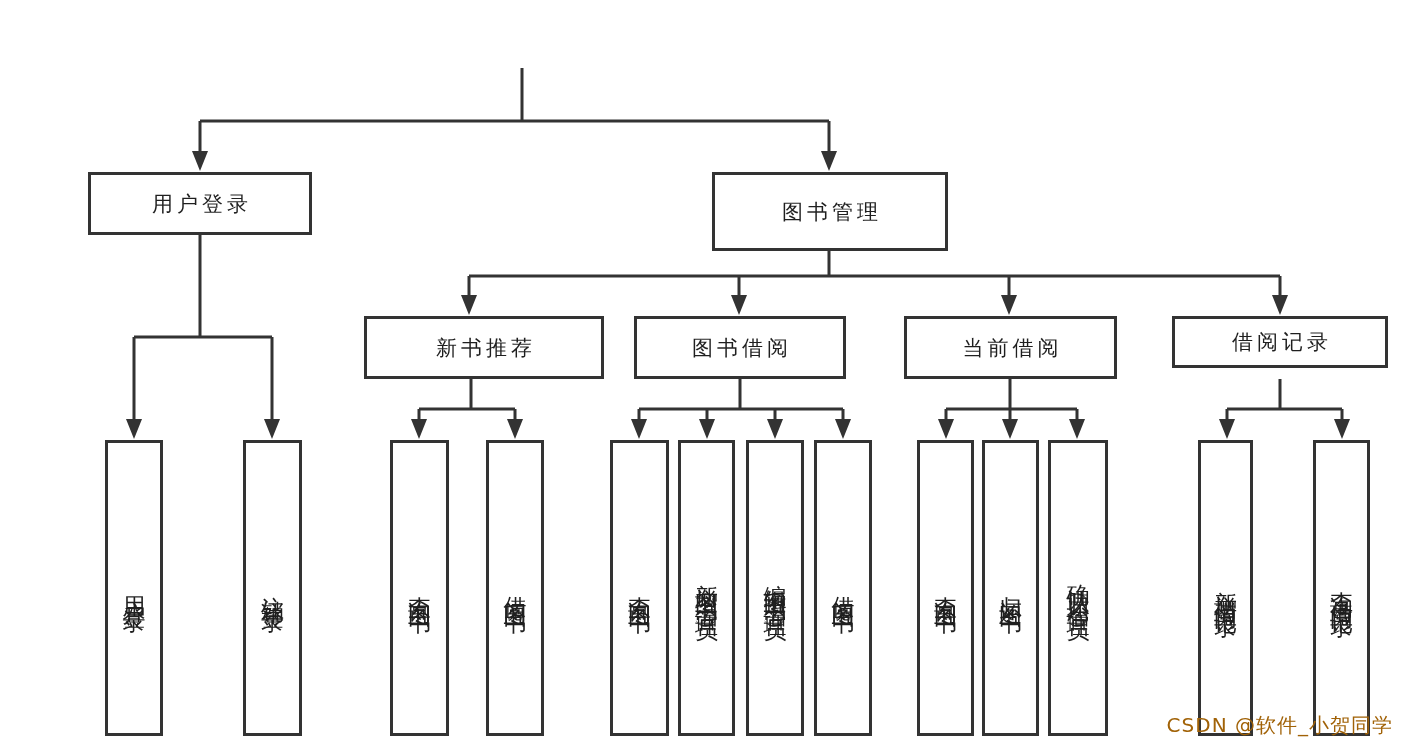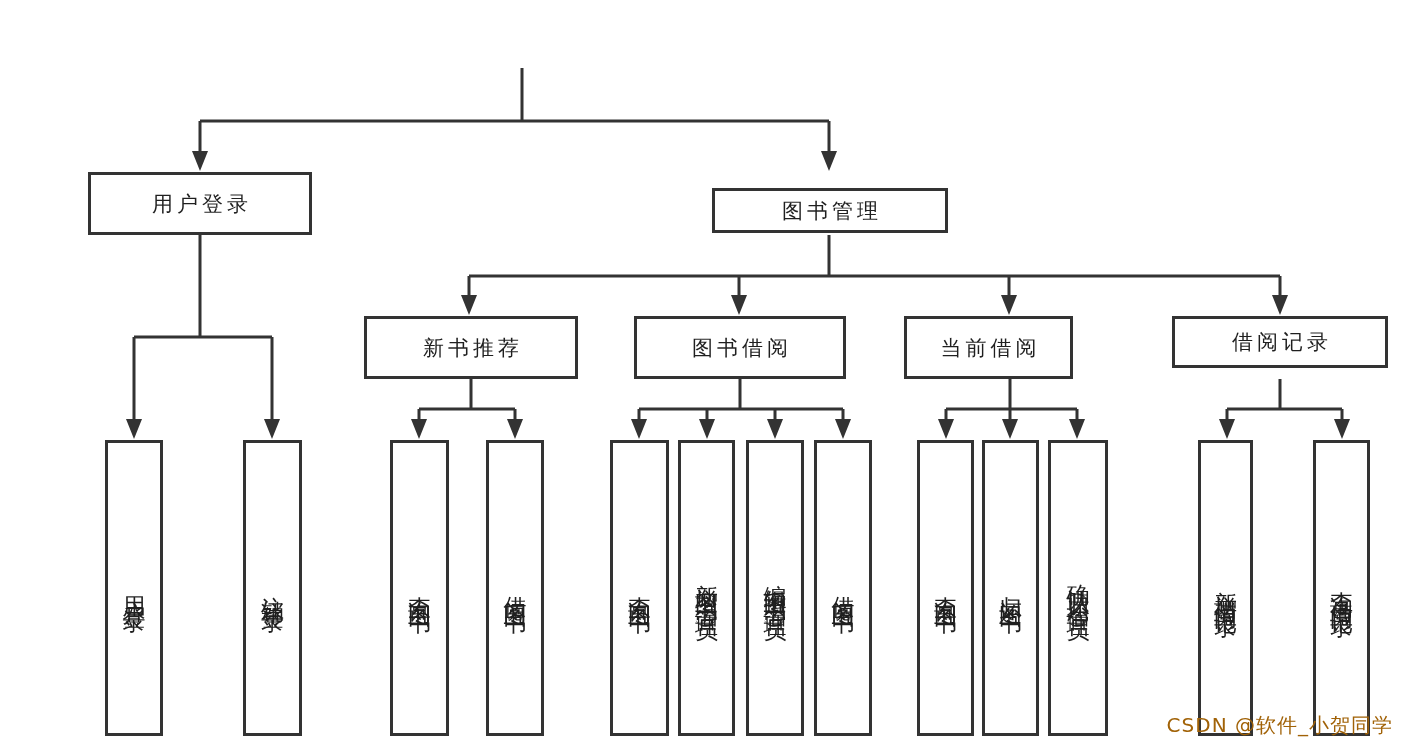--- a/index.html
+++ b/index.html
@@ -90,31 +90,31 @@
     <g fill="#333333" stroke="none">
       <polygon points="1219,419 1235,419 1227,439"></polygon>
       <polygon points="1334,419 1350,419 1342,439"></polygon>
     </g>
   </svg>
 
 
   <div class="box" style="left:88px;top:172px;width:224px;height:63px;">
     <span class="hlabel">用户登录</span>
   </div>
-  <div class="box" style="left:712px;top:188px;width:236px;height:45px;font-family:Liberation Mono, monospace;">
+  <div class="box" style="left:712px;top:172px;width:236px;height:79px;font-family:Liberation Mono, monospace;">
     <span class="hlabel">图书管理</span>
   </div>
 
-  <div class="box" style="left:364px;top:316px;width:214px;height:63px;">
+  <div class="box" style="left:364px;top:316px;width:240px;height:63px;">
     <span class="hlabel">新书推荐</span>
   </div>
   <div class="box" style="left:634px;top:316px;width:212px;height:63px;">
     <span class="hlabel">图书借阅</span>
   </div>
-  <div class="box" style="left:904px;top:316px;width:169px;height:63px;">
+  <div class="box" style="left:904px;top:316px;width:213px;height:63px;">
     <span class="hlabel">当前借阅</span>
   </div>
   <div class="box" style="left:1172px;top:316px;width:216px;height:52px;">
     <span class="hlabel">借阅记录</span>
   </div>
 
   <div class="box vbox" style="left:105px;top:440px;width:58px;height:296px;">
     <span>用户登录</span>
   </div>
   <div class="box vbox" style="left:243px;top:440px;width:59px;height:296px;">

